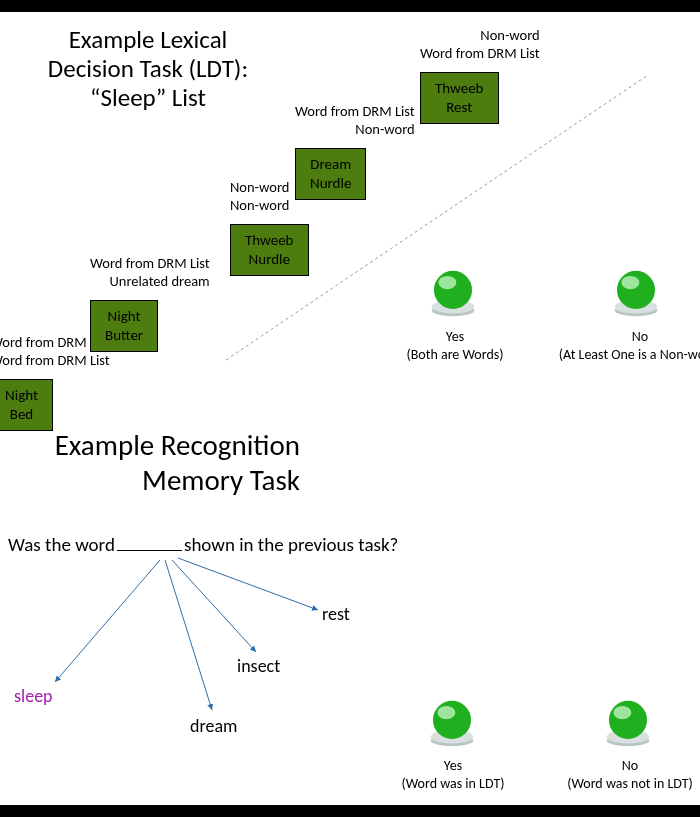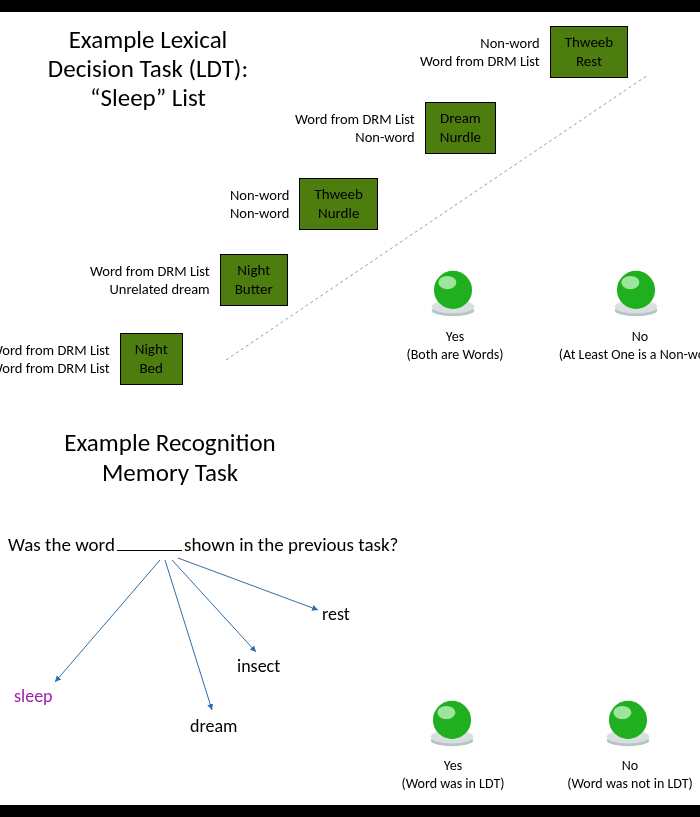--- a/index.html
+++ b/index.html
@@ -28,29 +28,30 @@
     text-align: center;
     font-size: 25px;
     line-height: 1.15;
     margin-top: 12px;
   }
   .title2 {
     position: absolute;
     top: 428px;
     left: 40px;
     width: 260px;
-    text-align: center;
-    font-size: 25px;
+    text-align: right;
+    font-size: 29px;
     line-height: 1.2;
   }
   .pair {
     position: absolute;
     display: flex;
-    align-items: center;
+    align-items: flex-start;
     gap: 10px;
+    flex-direction: column;
   }
   .pair .labels {
     text-align: right;
     font-size: 14.5px;
     line-height: 1.25;
   }
   .pair .box {
     border: 1.5px solid #000;
     padding: 6px 14px;
     text-align: center;

